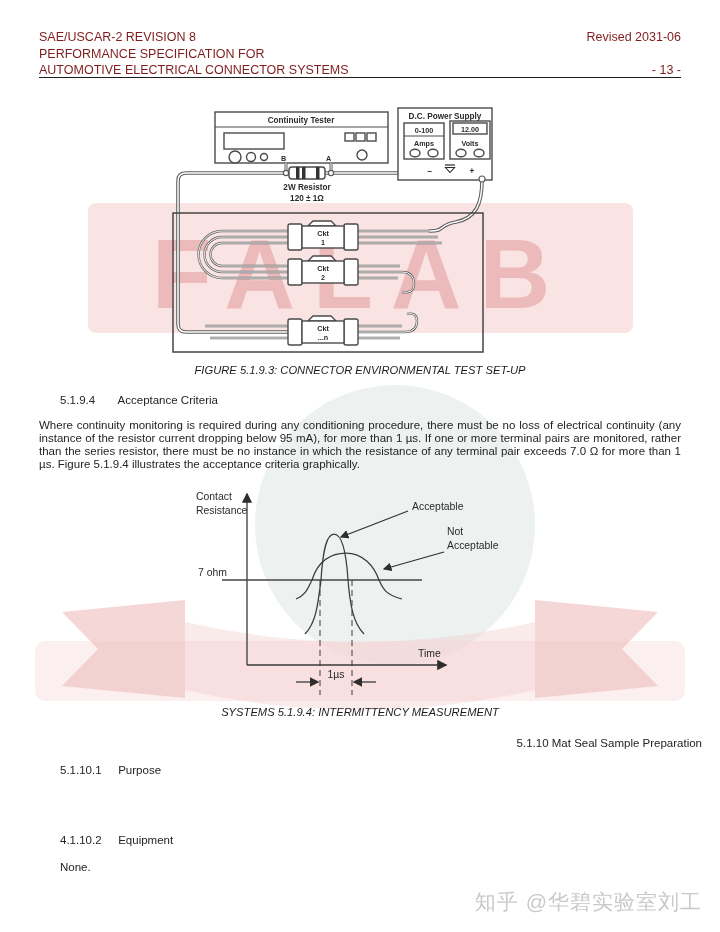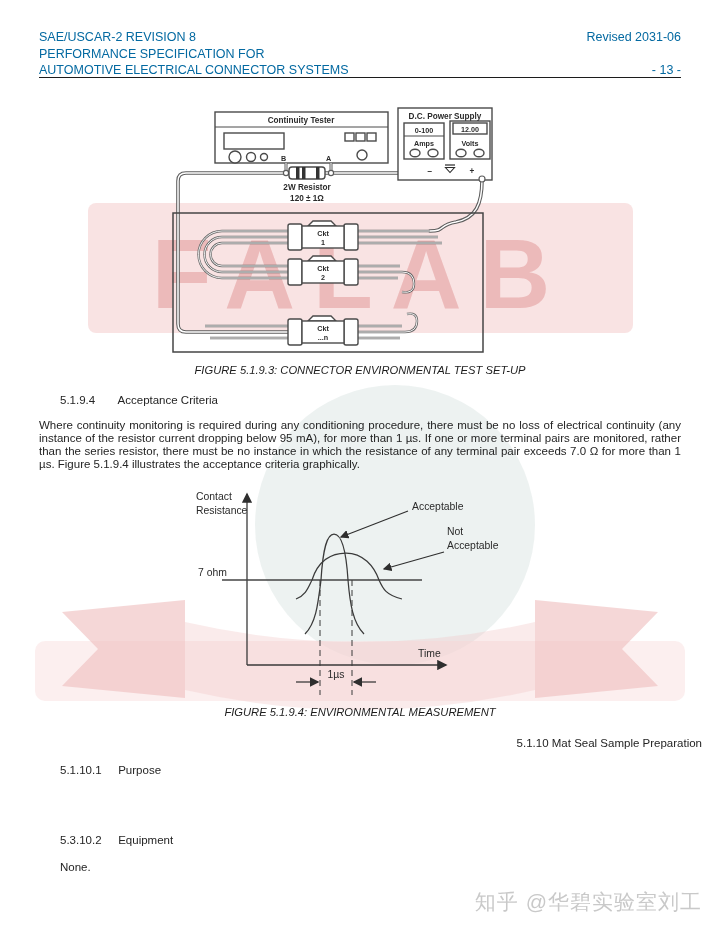--- a/index.html
+++ b/index.html
@@ -1,20 +1,20 @@
 <!DOCTYPE html>
 <html><head>
 <meta charset="utf-8">
 <style>
   html,body{margin:0;padding:0;background:#9a9a9a;}
   .page{position:relative;width:720px;height:932px;background:#ffffff;margin:0 auto;
         font-family:"Liberation Sans","DejaVu Sans",sans-serif;color:#222;overflow:hidden;}
   .abs{position:absolute;}
   
-  .hdr{left:39px;top:29px;width:642px;font-size:12.5px;line-height:16.5px;color:#0369a1;}
+  .hdr{left:39px;top:29px;width:642px;font-size:12.5px;line-height:16.5px;color:#7f1d1d;}
   .hdr-right{position:absolute;right:0;}
   .hdr-rule{left:39px;top:77px;width:642px;border-top:1.6px solid #1c1c1c;height:0;}
   
   .body-txt{font-size:11.5px;line-height:12.9px;color:#242424;}
   .para{left:39px;width:642px;text-align:justify;}
   .sec{left:39px;width:642px;margin-left:21px;}
   .sec-num{display:inline-block;min-width:55px;}
   .caption{left:0;width:720px;text-align:center;font-size:11.2px;font-weight:normal;font-style:italic;color:#1d1d1d;}
   
   text{font-family:"Liberation Sans","DejaVu Sans",sans-serif;}
@@ -221,33 +221,33 @@
     <text x="297" y="67" class="glbl">Acceptable</text>
     <line x1="294" y1="70" x2="234" y2="87" stroke="#2e2e2e" stroke-width="1.1" marker-end="url(#arr)"></line>
     <text x="268" y="175" class="glbl">Time</text>
     <g>
       <line x1="146" y1="200" x2="168" y2="200" stroke="#2e2e2e" stroke-width="1.2" marker-end="url(#arr)"></line>
       <line x1="226" y1="200" x2="204" y2="200" stroke="#2e2e2e" stroke-width="1.2" marker-end="url(#arr)"></line>
       <text x="186" y="196" text-anchor="middle" class="glbl">1µs</text>
     </g>
   </svg>
 
-  <div class="abs caption" style="top:706px;">FIGURE 5.1.9.4: ENVIRONMENTAL MEASUREMENT</div>
+  <div class="abs caption" style="top:706px;">SYSTEMS 5.1.9.4: INTERMITTENCY MEASUREMENT</div>
 
   <div class="abs sec body-txt" style="top:737px;text-align:right;">
     <span class="sec-num">5.1.10</span>
     <span>Mat Seal Sample Preparation</span>
   </div>
 
   <div class="abs sec body-txt" style="top:764px;">
     <span class="sec-num">5.1.10.1</span>
     <span>Purpose</span>
   </div>
 
   <div class="abs sec body-txt" style="top:834px;">
-    <span class="sec-num">5.3.10.2</span>
+    <span class="sec-num">4.1.10.2</span>
     <span>Equipment</span>
   </div>
   <div class="abs sec body-txt" style="top:861px;">None.</div>
 
   <div class="abs zhihu">知乎 @华碧实验室刘工</div>
 
 </div>
 
 </body></html>

